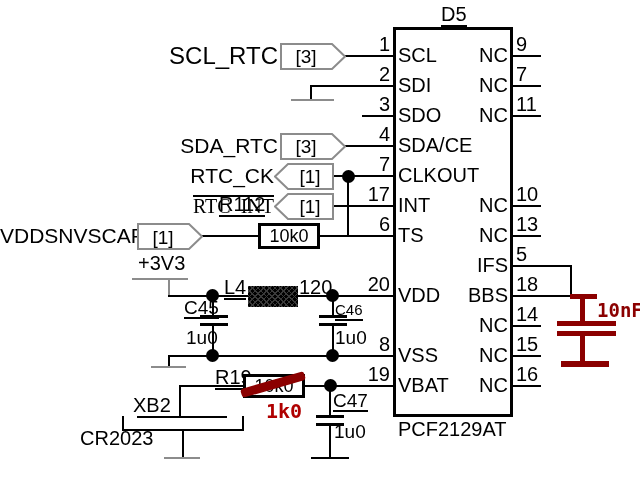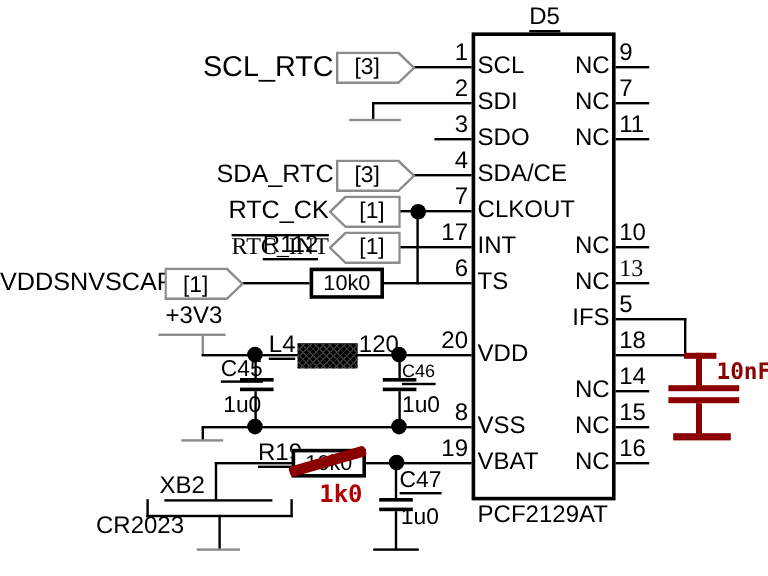--- a/index.html
+++ b/index.html
@@ -52,29 +52,30 @@
   <span class="t rt" style="left:340px;top:274px;width:50px;">20</span>
   <span class="t rt" style="left:340px;top:334px;width:50px;">8</span>
   <span class="t rt" style="left:340px;top:364px;width:50px;">19</span>
 
   <span class="t rt" style="left:420px;top:45px;width:88px;">NC</span>
   <span class="t rt" style="left:420px;top:75px;width:88px;">NC</span>
   <span class="t rt" style="left:420px;top:105px;width:88px;">NC</span>
   <span class="t rt" style="left:420px;top:195px;width:88px;">NC</span>
   <span class="t rt" style="left:420px;top:225px;width:88px;">NC</span>
   <span class="t rt" style="left:420px;top:255px;width:88px;">IFS</span>
+  <span class="t rt" style="left:420px;top:285px;width:88px;">BBS</span>
   <span class="t rt" style="left:420px;top:315px;width:88px;">NC</span>
   <span class="t rt" style="left:420px;top:345px;width:88px;">NC</span>
   <span class="t rt" style="left:420px;top:375px;width:88px;">NC</span>
 
   <span class="t" style="left:516px;top:34px;">9</span>
   <span class="t" style="left:516px;top:64px;">7</span>
   <span class="t" style="left:516px;top:94px;">11</span>
   <span class="t" style="left:516px;top:184px;">10</span>
-  <span class="t" style="left:516px;top:214px;font-family:Liberation Serif, serif;">13</span>
+  <span class="t" style="left:516px;top:214px;">13</span>
   <span class="t" style="left:516px;top:244px;">5</span>
   <span class="t" style="left:516px;top:274px;">18</span>
   <span class="t" style="left:516px;top:304px;">14</span>
   <span class="t" style="left:516px;top:334px;">15</span>
   <span class="t" style="left:516px;top:364px;">16</span>
 
   <div class="w" style="left:345px;top:55px;width:48px;height:2px;"></div>
   <div class="w" style="left:310px;top:85px;width:83px;height:2px;"></div>
   <div class="w" style="left:310px;top:85px;width:2px;height:15px;"></div>
   <div class="wg" style="left:291px;top:99px;width:43px;height:2px;"></div>

